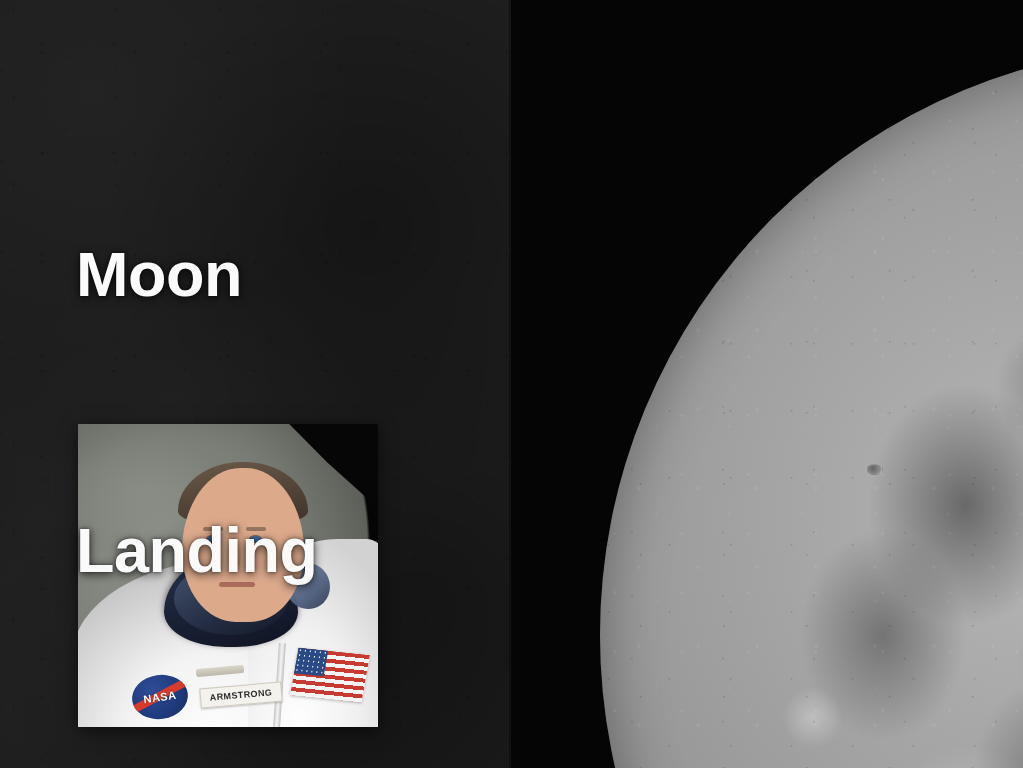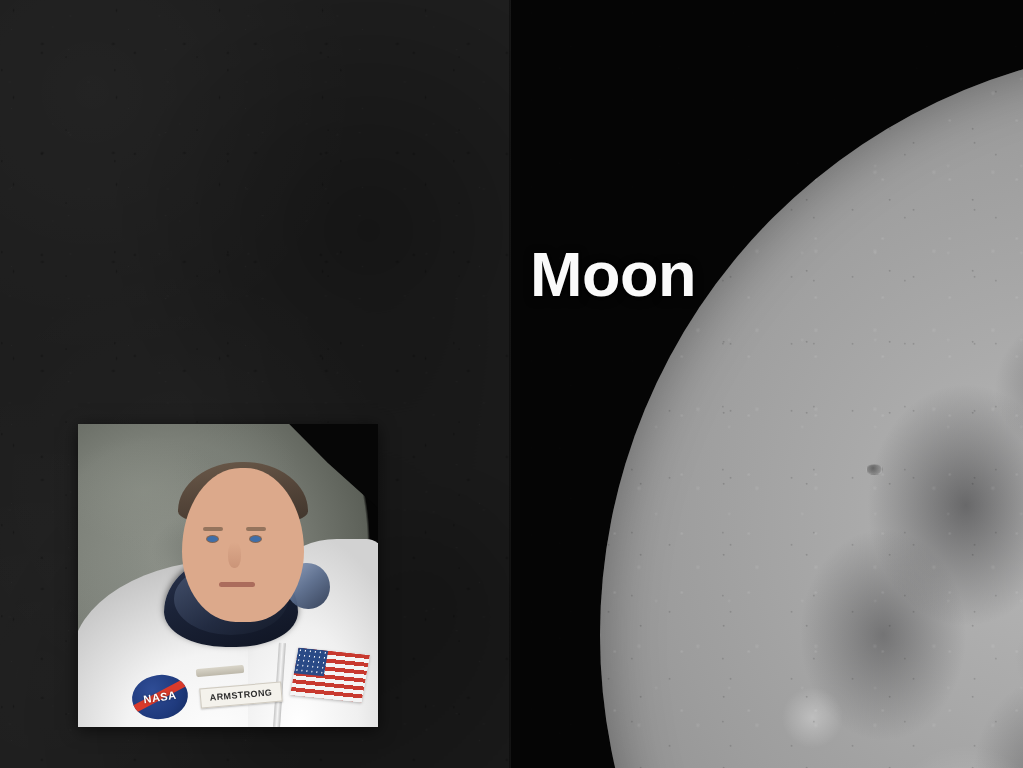--- a/index.html
+++ b/index.html
@@ -10,21 +10,20 @@
     background:#0a0a0a;
     overflow:hidden;
     font-family:"Liberation Sans", sans-serif;
   }
 
   .slide {
     position:relative;
     width:1023px; height:768px;
     background:#0369a1;
     overflow:hidden;
-    text-align:right;
   }
 
   
   .left-panel {
     position:absolute; left:0; top:0;
     width:512px; height:768px;
     background:#1e1e1e;
     overflow:hidden;
   }
   .paper-texture {
@@ -350,20 +349,21 @@
     <div class="moon-sky-grain"></div>
     <div class="moon-disc">
       <div class="moon-craters"></div>
 
       <div class="crater" style="left:22.5%; top:35.5%; width:17px; height:11px; background:radial-gradient(circle at 40% 36%, rgba(70,70,70,.7), rgba(110,110,110,.4) 70%, transparent 82%); border-color:rgba(255,255,255,.10);"></div>
     </div>
   </div>
 
   <h1 class="title">
     <span class="title-line">Moon</span>
+    <span class="title-line">Landing</span>
     
     
   </h1>
 
   <figure class="astronaut-photo">
     <div class="photo-backdrop"></div>
     <div class="photo-sky"></div>
     <div class="photo-sky-tr"></div>
 
     <div class="suit"></div>

